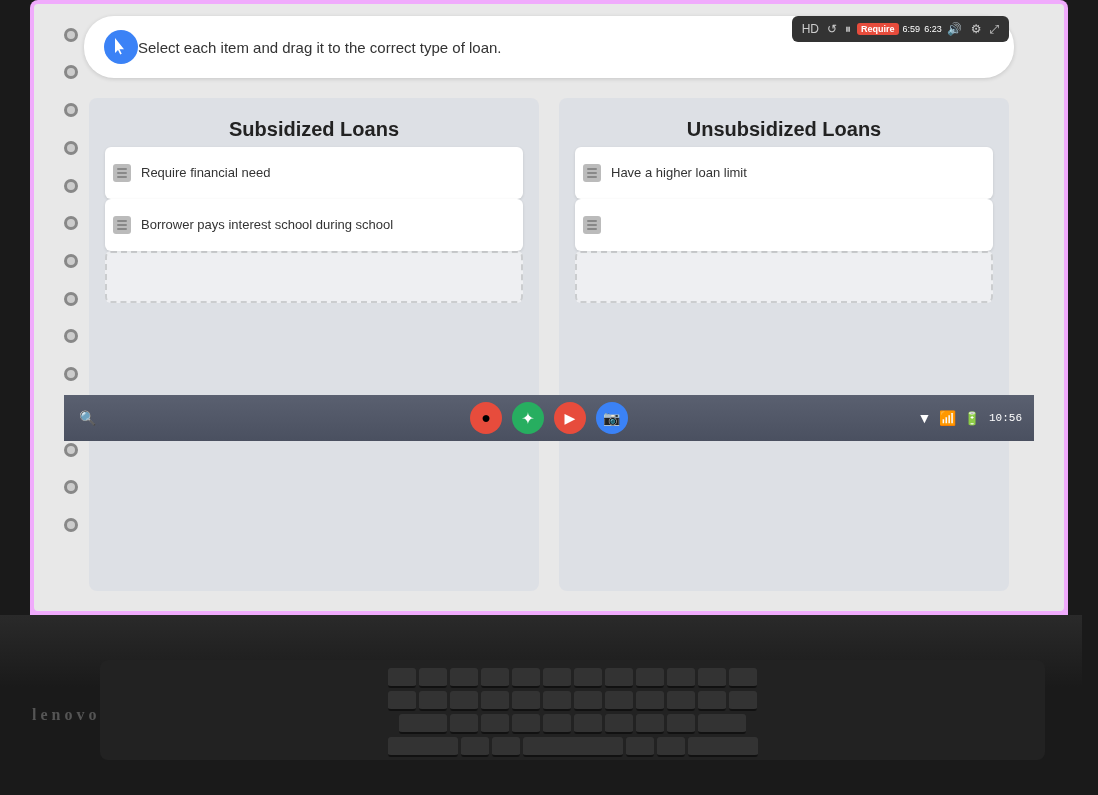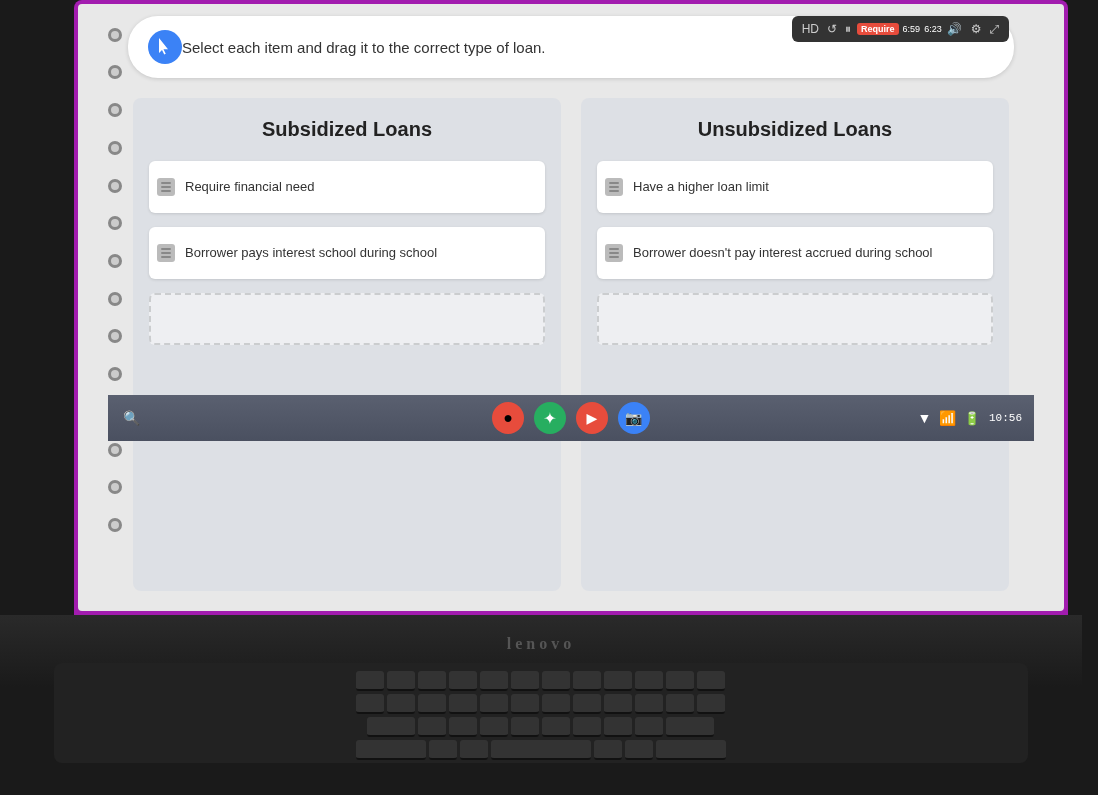--- a/index.html
+++ b/index.html
@@ -13,24 +13,23 @@
       position: relative;
     }
 
     
     .laptop-screen {
       position: absolute;
       top: 0;
       left: 30px;
       right: 30px;
       bottom: 180px;
-      background: #a21caf;
+      background: #f0abfc;
       border-radius: 8px 8px 0 0;
       padding: 4px;
-      margin-left: 44px;
     }
 
     .screen-content {
       width: 100%;
       height: 100%;
       background: #e8e8e8;
       border-radius: 4px;
       overflow: hidden;
       position: relative;
       display: flex;
@@ -138,21 +137,21 @@
     }
 
     
     .loan-column {
       flex: 1;
       background: #dde0e5;
       border-radius: 8px;
       padding: 20px 16px;
       display: flex;
       flex-direction: column;
-      gap: 14px;
+      gap: 0;
     }
 
     .loan-column-title {
       font-size: 20px;
       font-weight: bold;
       color: #222;
       text-align: center;
       margin-bottom: 6px;
     }
 
@@ -281,22 +280,22 @@
     
     .laptop-bottom {
       position: absolute;
       bottom: 0;
       left: 0;
       right: 16px;
       height: 180px;
       background: linear-gradient(180deg, #2a2a2a 0%, #1a1a1a 40%);
       border-radius: 0 0 20px 20px;
       display: flex;
-      flex-direction: column;
-      align-items: center;
+      align-items: center;
+      padding-left: 32px;
     }
 
     .laptop-brand {
       color: #555;
       font-size: 16px;
       font-weight: bold;
       letter-spacing: 4px;
       margin-top: 20px;
       font-family: serif;
     }
@@ -426,21 +425,20 @@
 
 
         <div class="drag-item">
           <div class="drag-handle">
             <div class="drag-handle-lines">
               <div class="drag-handle-line"></div>
               <div class="drag-handle-line"></div>
               <div class="drag-handle-line"></div>
             </div>
           </div>
-          <span class="drag-item-text">Borrower doesn't pay interest accrued during school</span>
         </div>
 
         <div class="drop-placeholder"></div>
       </div>
 
     </div>
 
     <div class="taskbar">
       <div class="taskbar-left">
         <div class="taskbar-search">🔍</div>

